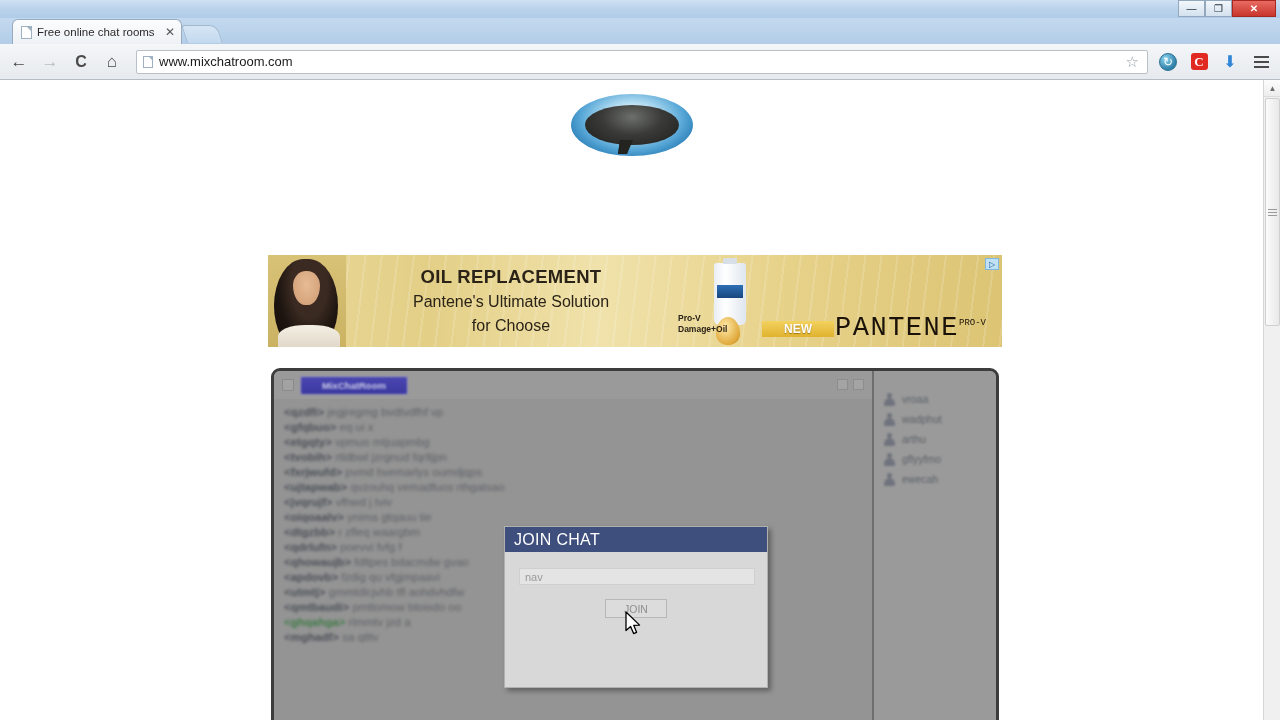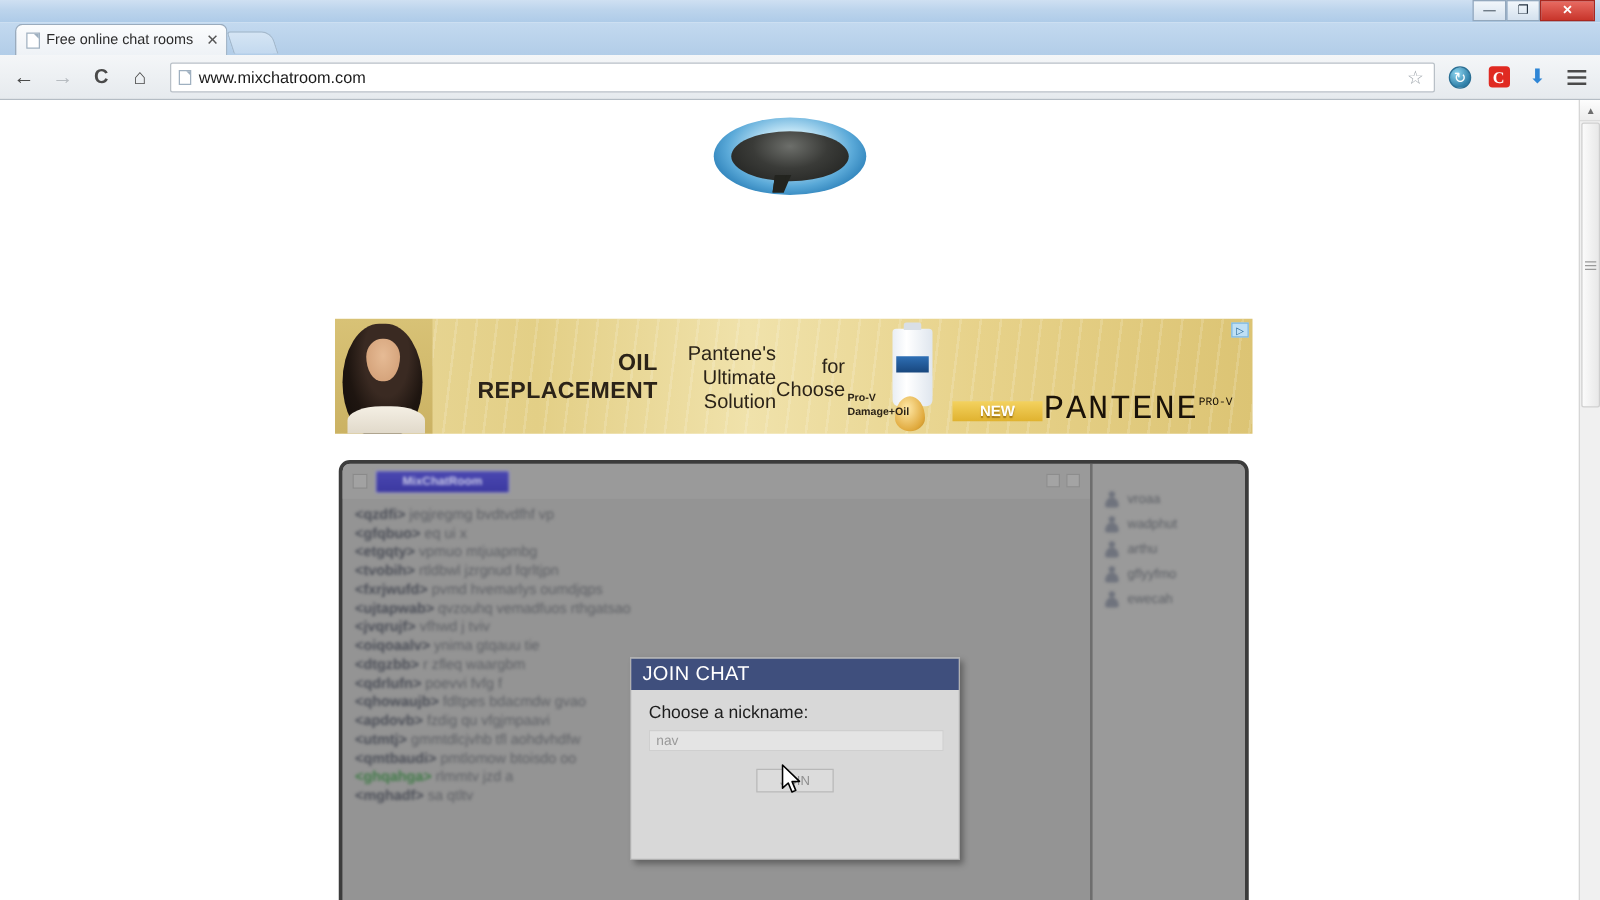--- a/index.html
+++ b/index.html
@@ -241,23 +241,23 @@
   }
   .ad-model .shoulders {
     position: absolute; left: 10px; bottom: -4px;
     width: 62px; height: 26px;
     background: linear-gradient(to bottom, #f4efe4, #ddd5c5);
     border-radius: 44% 44% 0 0;
   }
   .ad-copy {
     position: relative; flex: 0 0 auto;
     width: 330px;
-    display: flex; 
+    display: flex; flex-direction: column;
     align-items: center; justify-content: center;
-    color: #2b2318; text-align: right; padding-left: 36px;
+    color: #2b2318; text-align: left;
   }
   .ad-h1 { font-size: 18.5px; font-weight: bold; letter-spacing: .3px; }
   .ad-h2 { font-size: 16px; margin-top: 5px; line-height: 1.18; font-weight: 400; }
   .ad-right { position: relative; flex: 1 1 auto; }
   .ad-tube {
     position: absolute; left: 38px; top: 8px;
     width: 32px; height: 62px;
     background: linear-gradient(to right, #e9eef4 0%, #ffffff 35%, #dfe6ee 100%);
     border-radius: 3px 3px 5px 5px;
   }
@@ -389,20 +389,21 @@
   .user .uname { font-size: 10.5px; color: #5d6066; }
 
   
   .dialog {
     position: absolute; left: 504px; top: 446px;
     width: 264px; height: 162px;
     background: #d8d8d8;
     border: 1px solid #b0b0b0;
     box-shadow: 3px 3px 5px rgba(0,0,0,.35);
     z-index: 40;
+    text-align: right;
   }
   .dlg-header {
     height: 25px;
     background: #3f4f7d;
     display: flex; align-items: center;
     padding-left: 9px;
   }
   .dlg-title {
     color: #ffffff; font-size: 16px; letter-spacing: .3px;
   }
@@ -571,21 +572,20 @@
             <span class="uname">ewecah</span>
           </div>
         </div>
       </div>
 
       <div class="dialog">
         <div class="dlg-header">
           <span class="dlg-title">JOIN CHAT</span>
         </div>
         <div class="dlg-body">
-          <div class="dlg-label">Choose a nickname:</div>
           <div class="dlg-input" placeholder="nav">nav</div>
           <div class="dlg-btnrow">
             <div class="dlg-join">JOIN</div>
           </div>
         </div>
       </div>
 
       <svg class="cursor" width="18" height="26" viewBox="0 0 18 26">
         <path d="M1,1 L1,19.5 L5.6,15.4 L8.6,22.6 L11.6,21.3 L8.7,14.3 L14.6,14.1 Z" fill="#ffffff" stroke="#000000" stroke-width="1.3" stroke-linejoin="round"></path>
       </svg>

